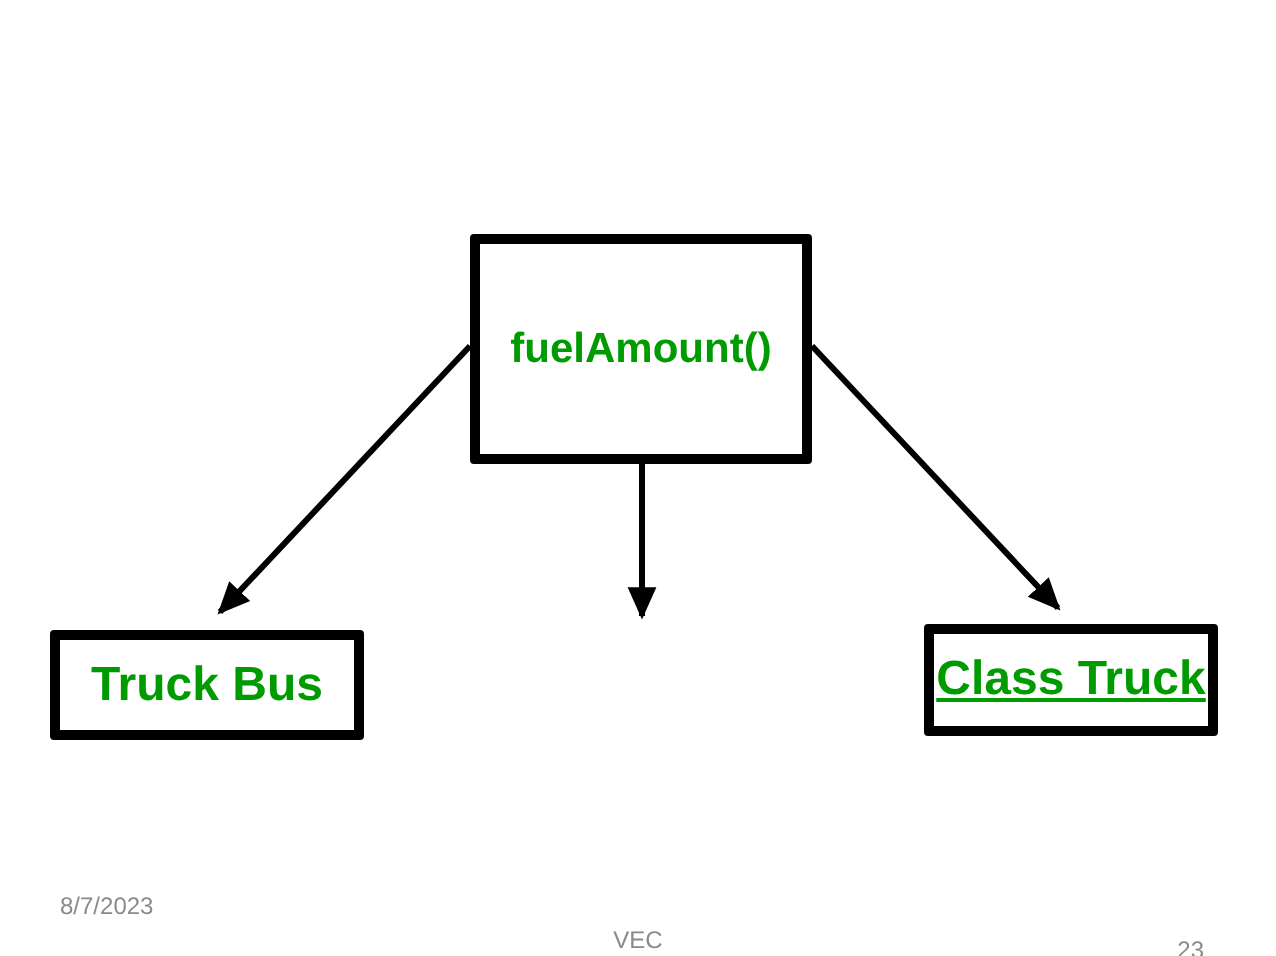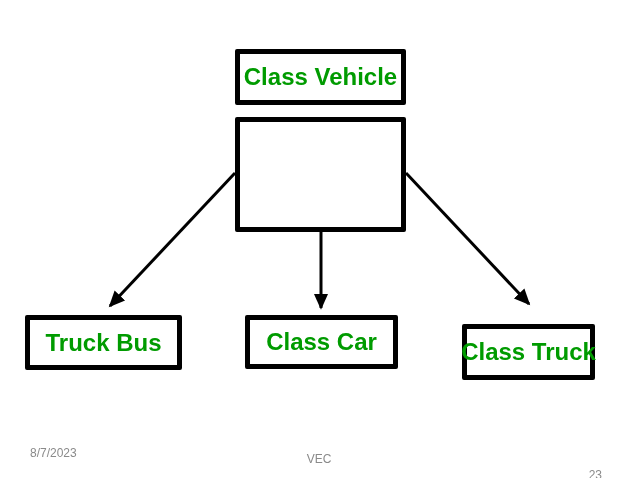--- a/index.html
+++ b/index.html
@@ -42,68 +42,63 @@
   }
   .node-label{
     font-size:24px;
     letter-spacing:0px;
     white-space:nowrap;
   }
   .node-vehicle{ left:235px; top:49px;  width:171px; height:56px; }
   .node-methods{ left:235px; top:117px; width:171px; height:115px; flex-direction:column; }
   .node-bus   { left:25px;  top:315px; width:157px; height:55px; }
   .node-car   { left:245px; top:315px; width:153px; height:54px; }
-  .node-truck { left:462px; top:324px; width:133px; height:56px; }
+  .node-truck { left:462px; top:312px; width:147px; height:56px;text-decoration:underline; }
   .method-line{
     font-size:21px;
     line-height:26px;
     white-space:nowrap;
   }
   .footer{
     position:absolute;
     left:0; right:0;
     top:444px;
     height:20px;
     color:var(--footer-text);
     font-size:12px;
   }
   .footer-date{ position:absolute; left:30px;  top:2px; }
-  .footer-center{ position:absolute; left:50%; transform:translateX(-50%); top:8px; }
+  .footer-center{ position:absolute; left:50%; transform:translateX(-50%); top:19px; }
   .footer-page{ position:absolute; right:36px; top:2px;margin-top:22px; }
 </style>
 </head>
 <body>
 
 <div class="slide">
 
   <svg class="arrow-layer" viewBox="0 0 638 478" xmlns="http://www.w3.org/2000/svg">
     <defs>
       <marker id="arrowhead" viewBox="0 0 10 10" refX="8" refY="5" markerWidth="6" markerHeight="6" orient="auto" markerUnits="strokeWidth">
         <path d="M0,1 L9,5 L0,9 Z" fill="#000000"></path>
       </marker>
     </defs>
     <line x1="235" y1="173" x2="110" y2="306" stroke="#000000" stroke-width="3" marker-end="url(#arrowhead)"></line>
     <line x1="321" y1="232" x2="321" y2="308" stroke="#000000" stroke-width="3" marker-end="url(#arrowhead)"></line>
     <line x1="406" y1="173" x2="529" y2="304" stroke="#000000" stroke-width="3" marker-end="url(#arrowhead)"></line>
   </svg>
 
-  <div class="node node-vehicle">
-    <span class="node-label">Class Vehicle</span>
-  </div>
 
   <div class="node node-methods">
+    <span class="method-line">fuelAmount()</span>
   </div>
 
   <div class="node node-bus">
     <span class="node-label">Truck Bus</span>
   </div>
 
-  <div class="node node-car">
-    <span class="node-label">Class Car</span>
-  </div>
 
   <div class="node node-truck">
     <span class="node-label">Class Truck</span>
   </div>
 
   <div class="footer">
     <span class="footer-date">8/7/2023</span>
     <span class="footer-center">VEC</span>
     <span class="footer-page">23</span>
   </div>

